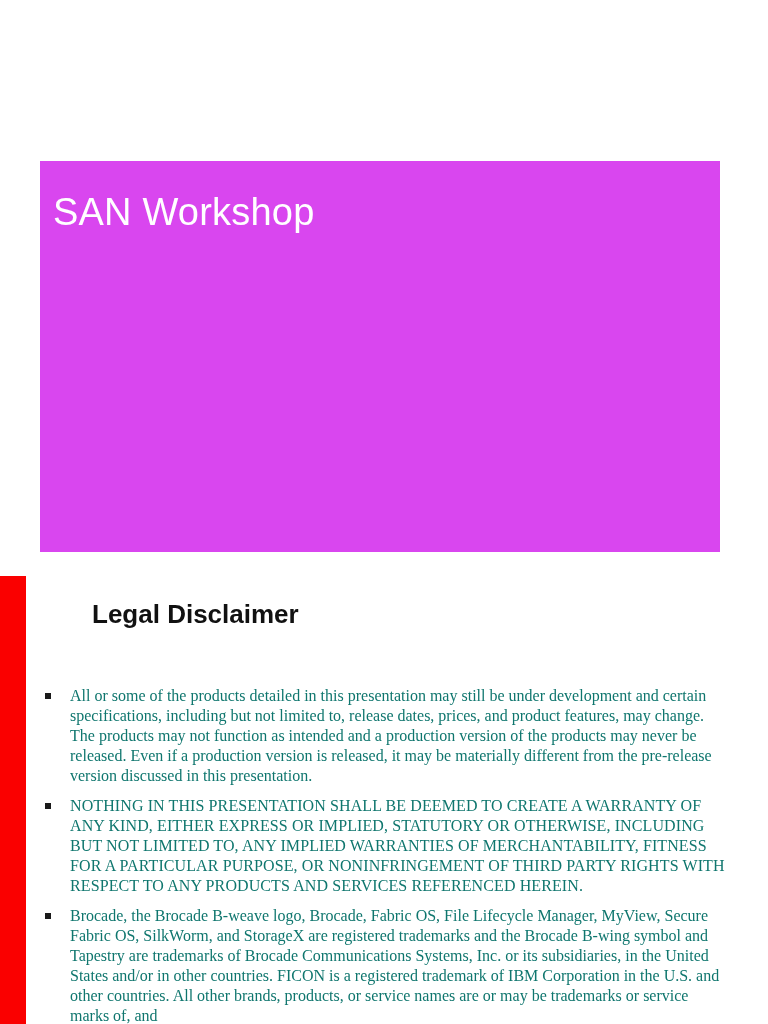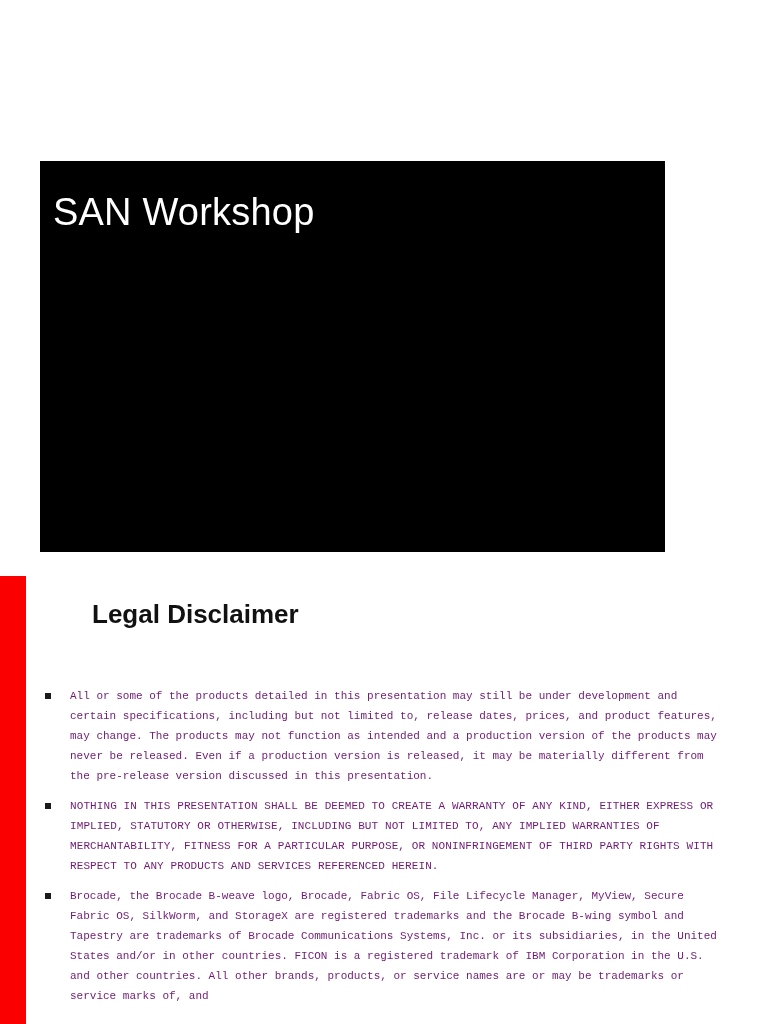--- a/index.html
+++ b/index.html
@@ -20,23 +20,23 @@
     width: 768px;
     height: 1024px;
     background: #ffffff;
   }
 
   
   .slide-title {
     position: absolute;
     left: 40px;
     top: 161px;
-    width: 625px;
+    width: 680px;
     height: 391px;
-    background: #000000;
+    background: #d946ef;
     overflow: hidden;
     text-align: right;
   }
   .slide-title-heading {
     position: absolute;
     left: 13px;
     top: 28px;
     font-family: "Liberation Sans", sans-serif;
     font-size: 38px;
     font-weight: 400;
@@ -80,24 +80,24 @@
   .legal-body {
     position: absolute;
     left: 40px;
     top: 110px;
     width: 688px;
   }
   .legal-bullet {
     position: relative;
     padding-left: 30px;
     margin-bottom: 10px;
-    font-family: Liberation Mono, monospace;
-    font-size: 11px;
+    font-family: Liberation Serif, serif;
+    font-size: 16px;
     line-height: 20px;
-    color: #701a75;
+    color: #0f766e;
     text-align: left;
   }
   .legal-bullet:last-child { margin-bottom: 0; }
   .legal-bullet .marker {
     position: absolute;
     left: 5px;
     top: 7px;
     width: 6px;
     height: 6px;
     background: #1a1a1a;

